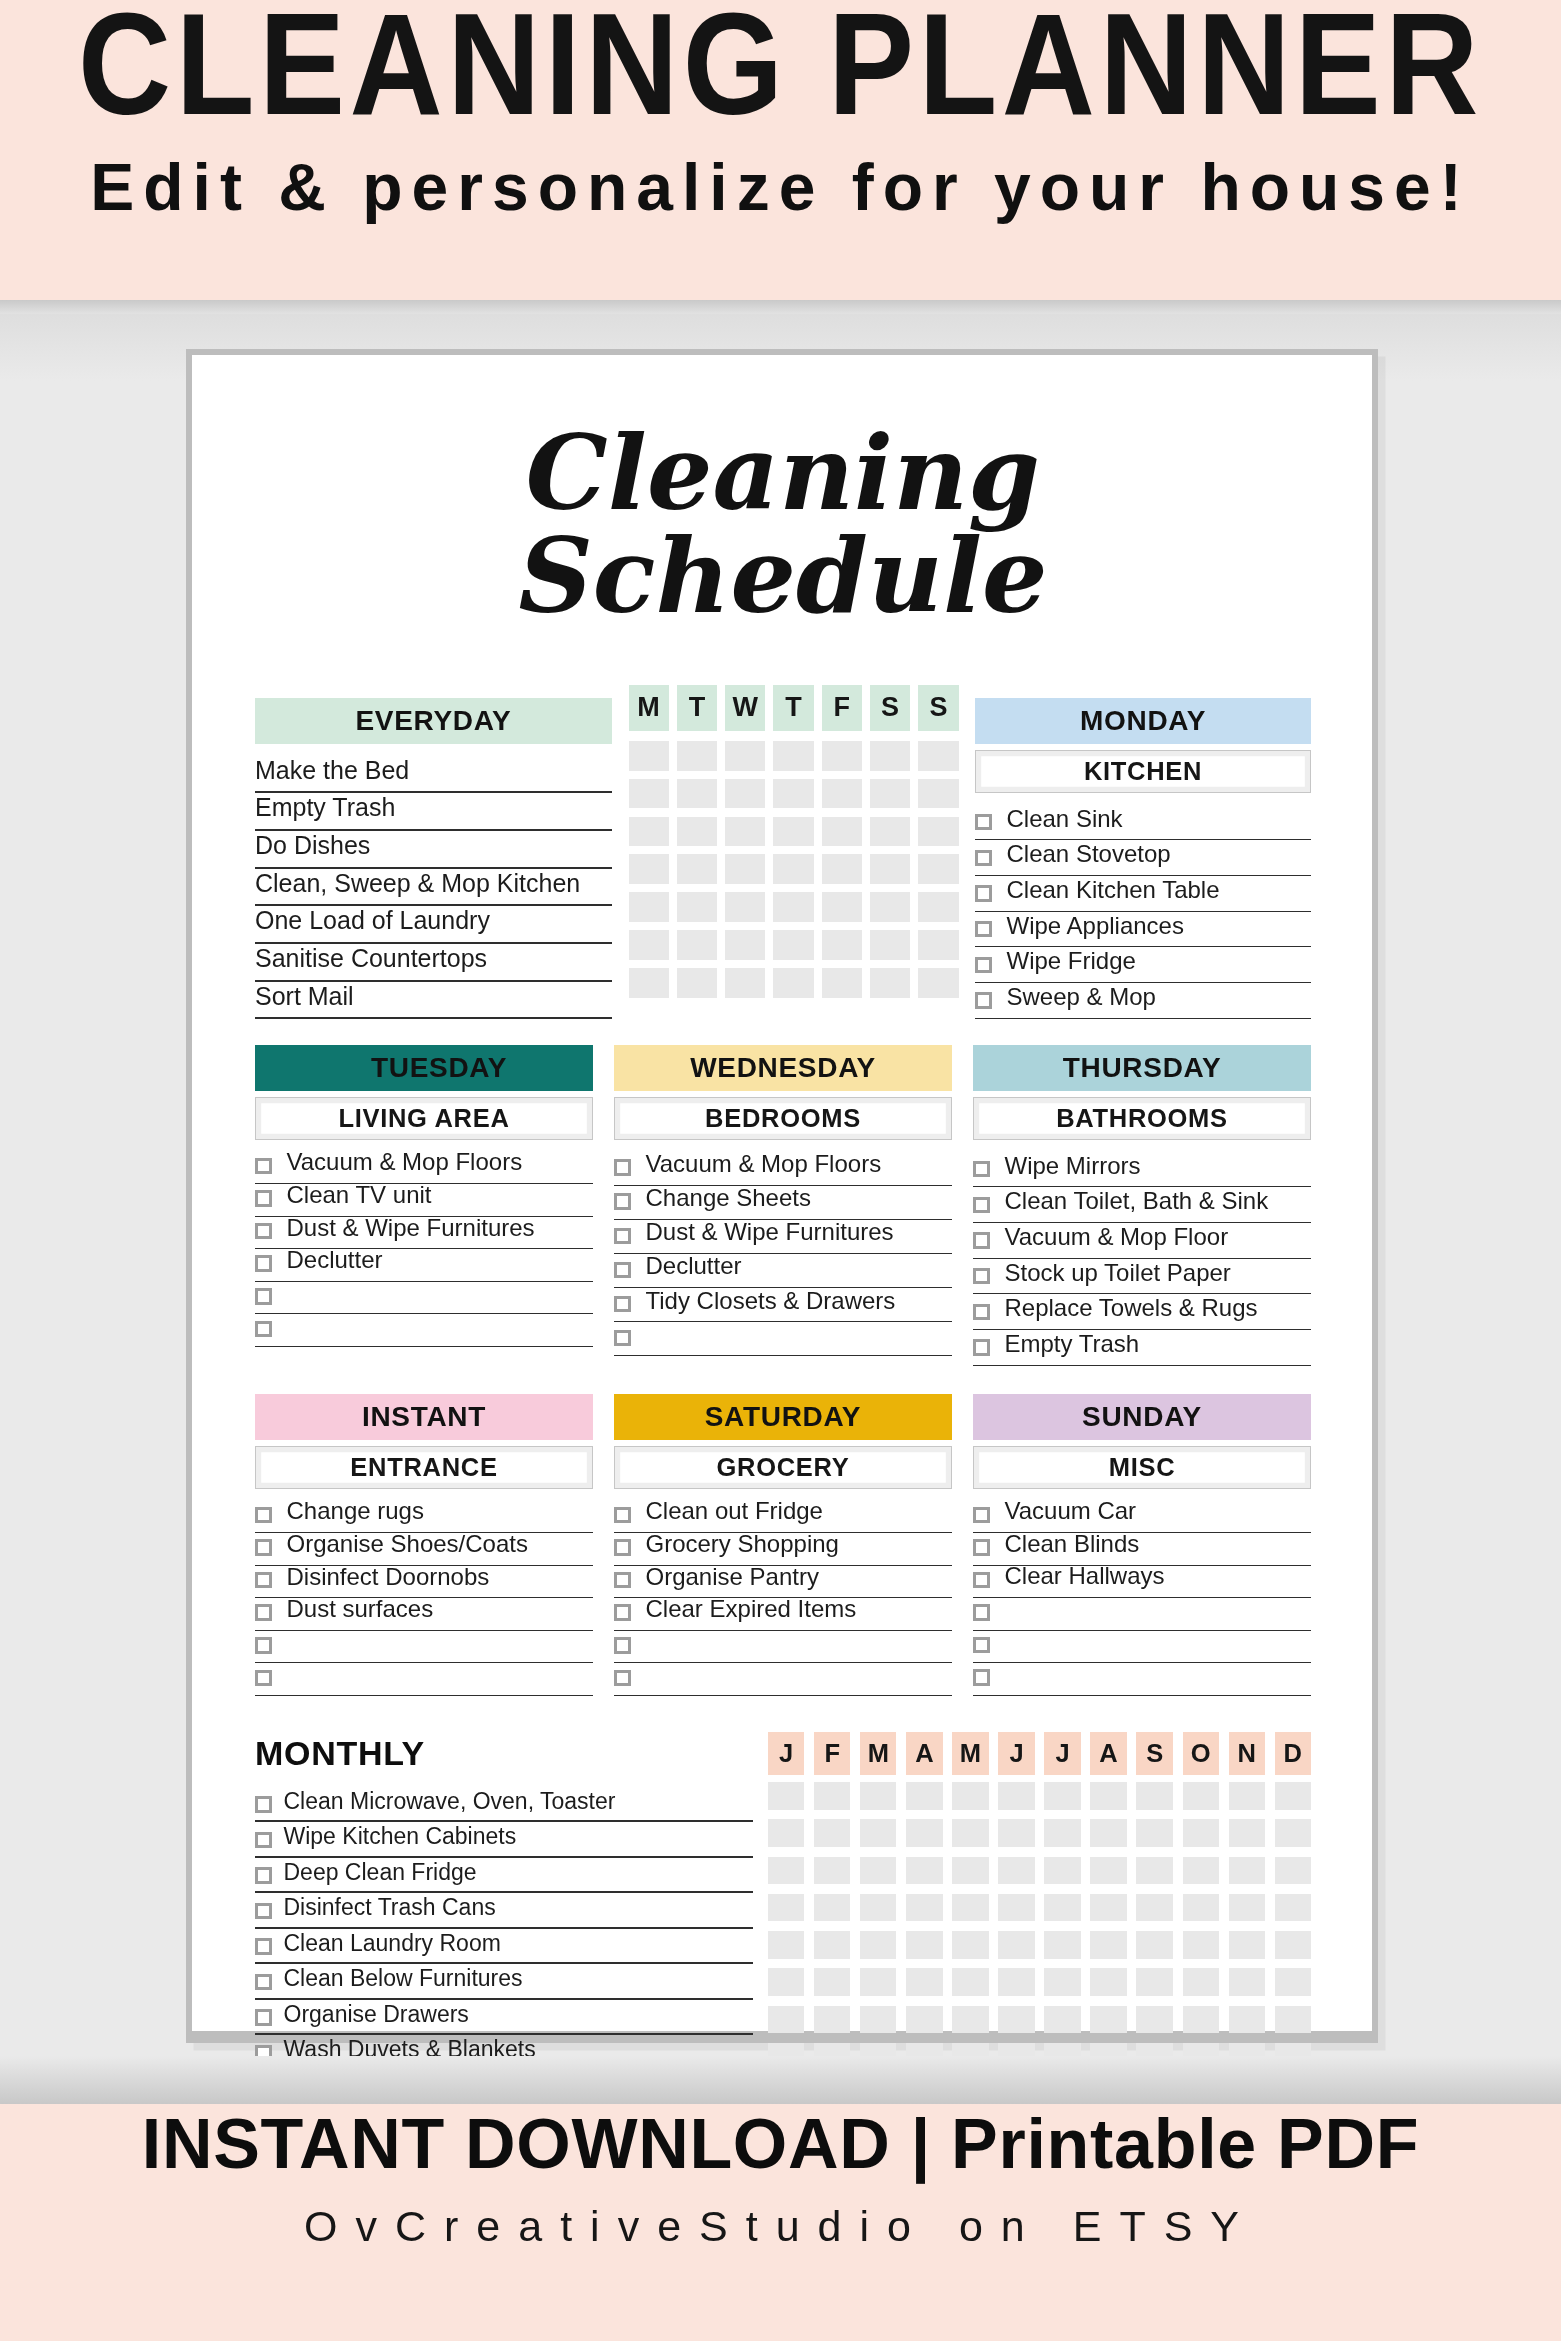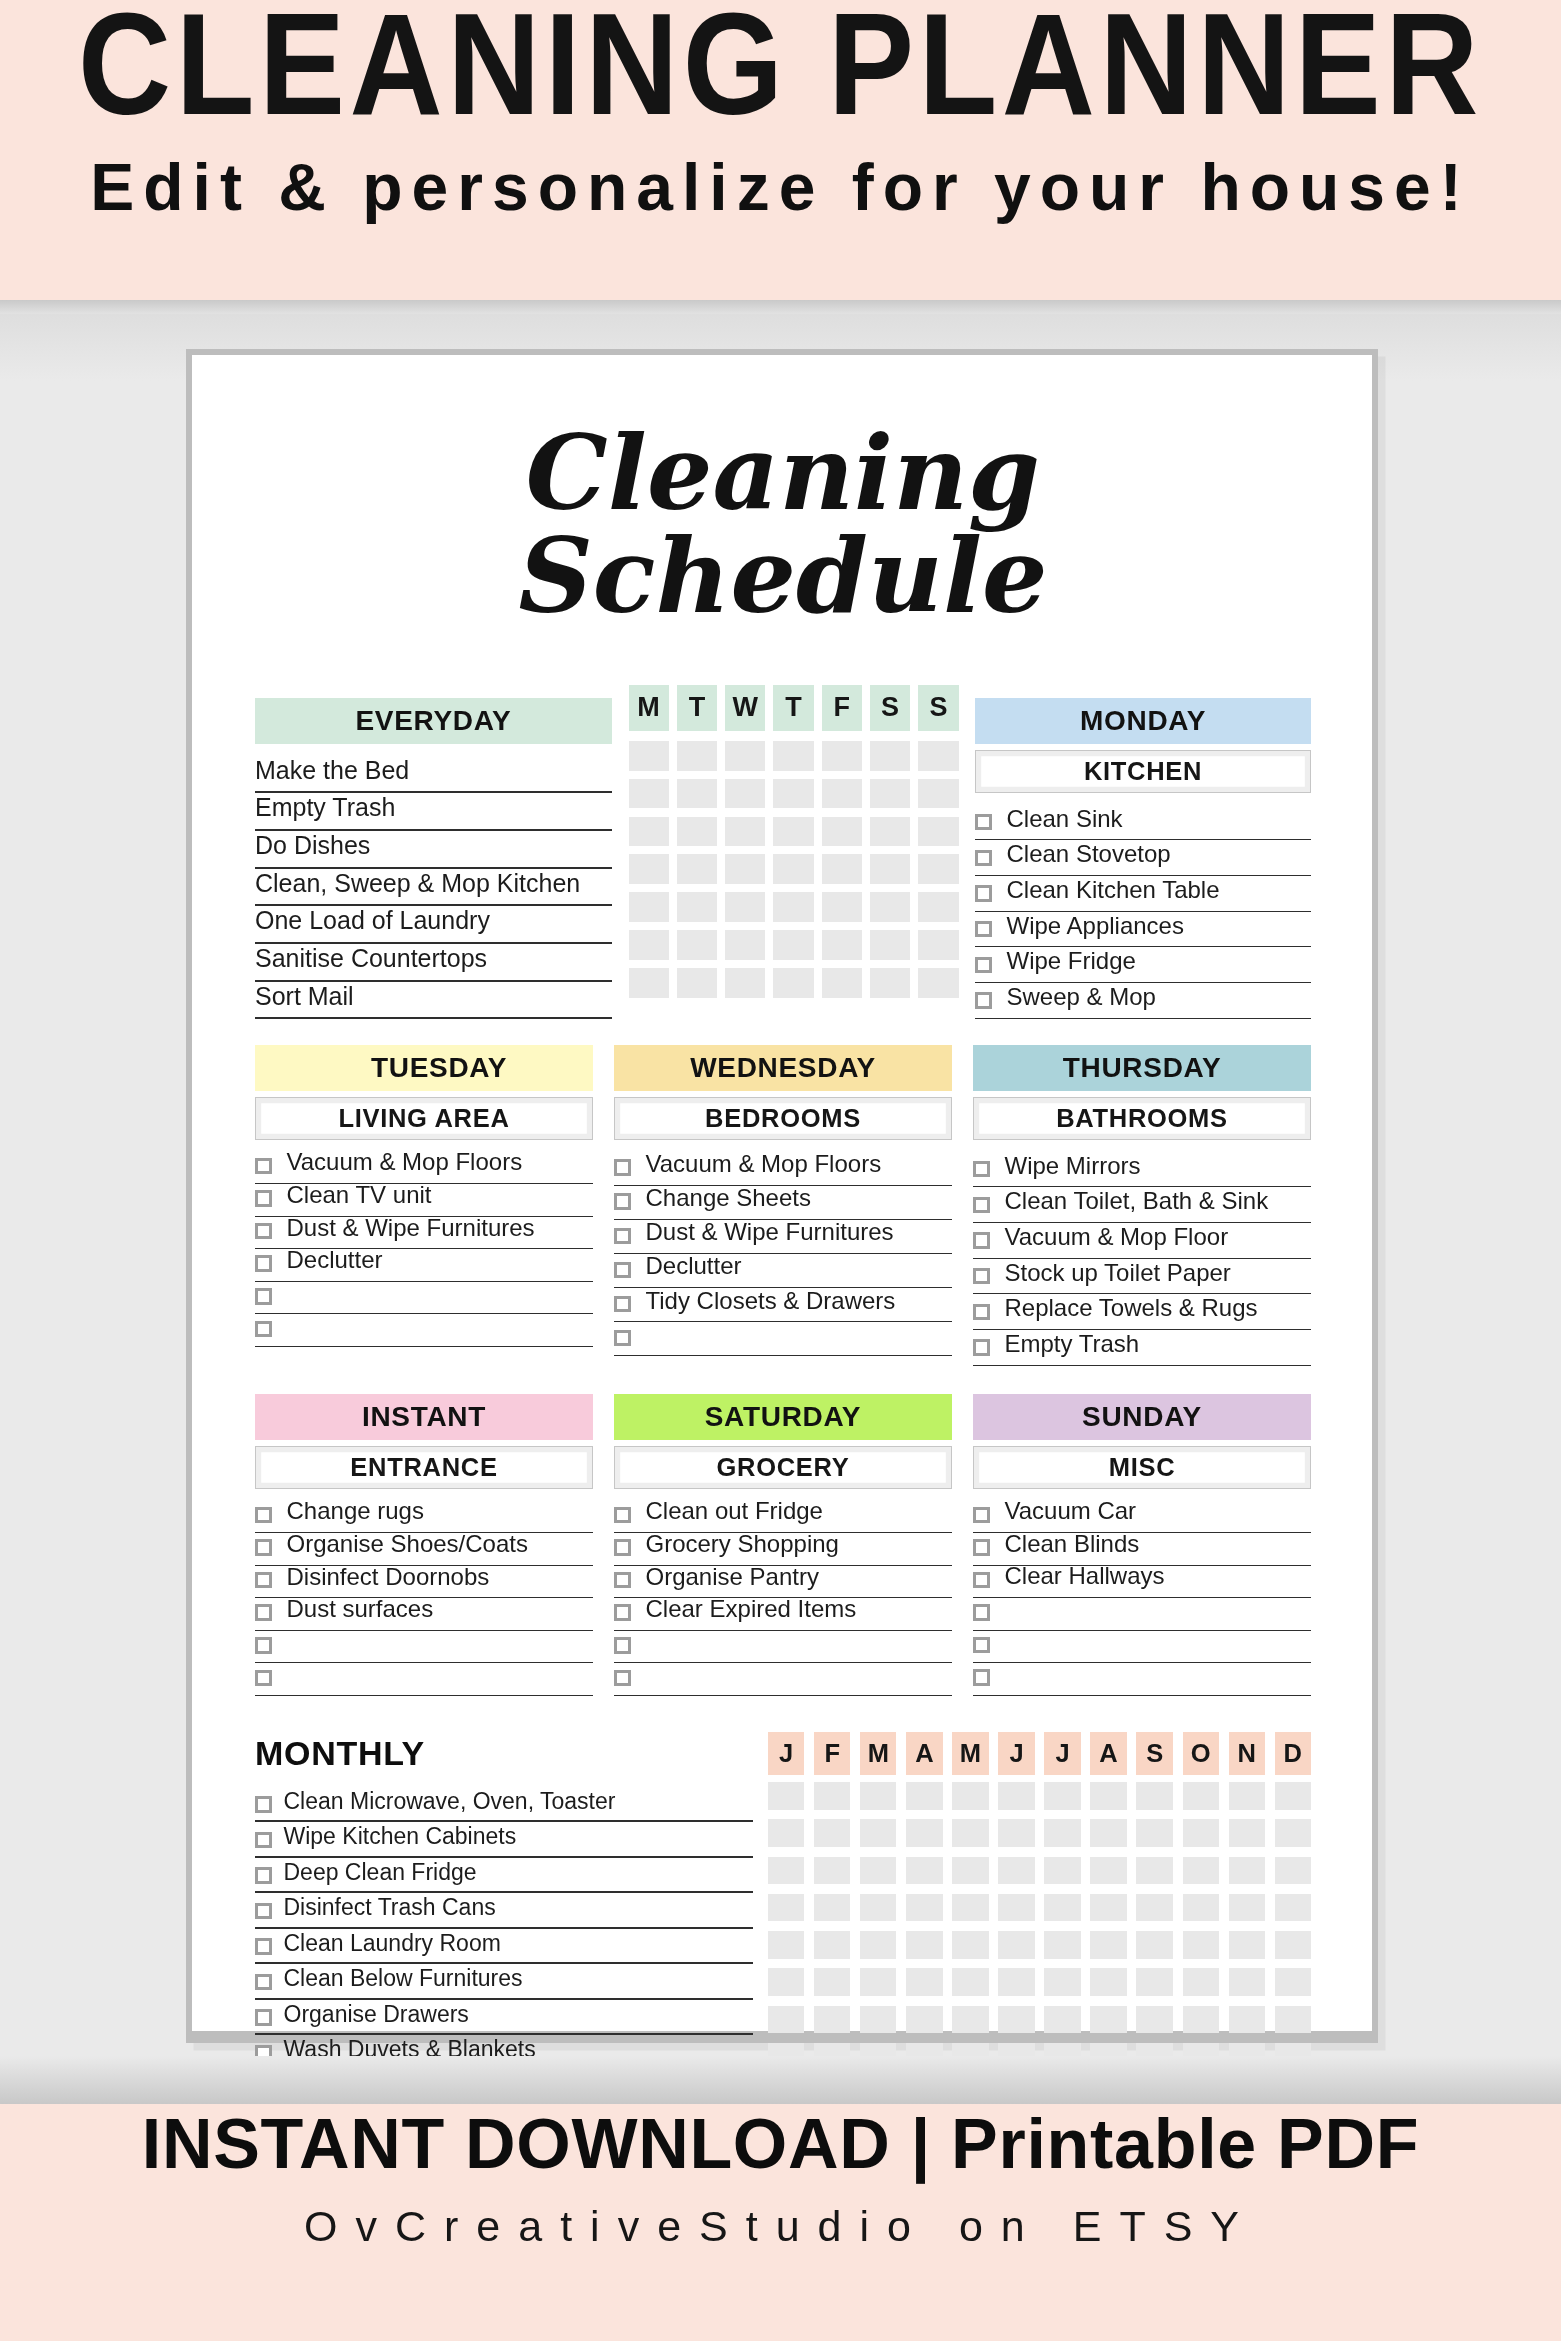--- a/index.html
+++ b/index.html
@@ -205,21 +205,21 @@
           <div class="task">
               <span class="box"></span>
               <span class="t">Sweep &amp; Mop</span>
             </div>
         </div>
       </section>
     </div>
 
     <div class="row row2">
       <section class="col w">
-        <div class="bar" style="background-color: #fef9c3; padding-left: 30px;">
+        <div class="bar" style="background-color: #0f766e; padding-left: 30px;">
           <span>TUESDAY</span>
         </div>
         <div class="subbox">LIVING AREA</div>
         <div class="tasks">
           <div class="task">
               <span class="box"></span>
               <span class="t">Vacuum &amp; Mop Floors</span>
             </div>
           <div class="task">
               <span class="box"></span>
@@ -339,21 +339,21 @@
               <span class="t"></span>
             </div>
           <div class="task">
               <span class="box"></span>
               <span class="t"></span>
             </div>
         </div>
       </section>
 
       <section class="col w">
-        <div class="bar" style="background-color: #bef264; text-align: center;">
+        <div class="bar" style="background-color: #eab308; text-align: center;">
           <span>SATURDAY</span>
         </div>
         <div class="subbox">GROCERY</div>
         <div class="tasks">
           <div class="task">
               <span class="box"></span>
               <span class="t">Clean out Fridge</span>
             </div>
           <div class="task">
               <span class="box"></span>

